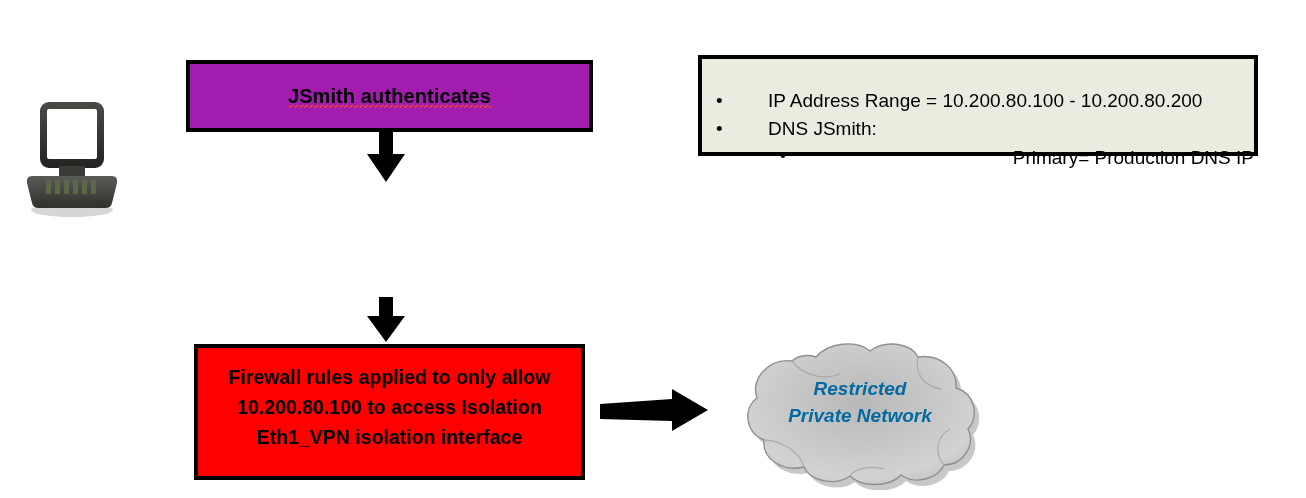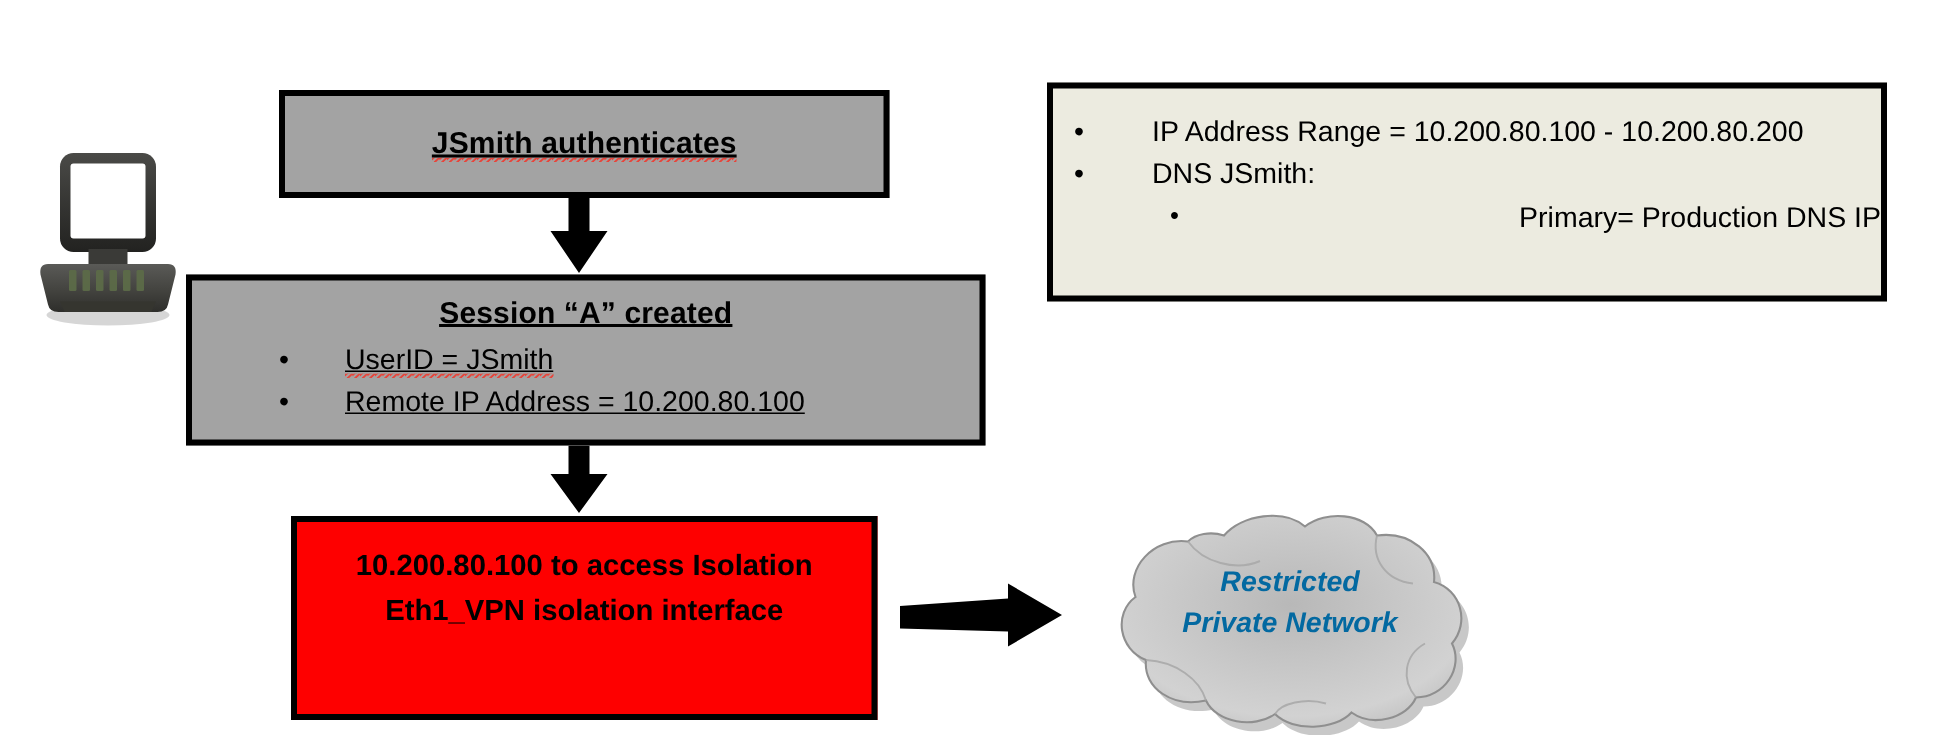--- a/index.html
+++ b/index.html
@@ -18,21 +18,21 @@
     overflow: hidden;
   }
 
   
   .box {
     position: absolute;
     box-sizing: border-box;
     border: 4px solid #000000;
     color: #000000;
   }
-  .box-blue { background: #a3a3a3; text-decoration: underline; }
+  .box-blue { background: #a21caf; }
   .box-beige { background: #ecebe0; }
   .box-red  { background: #fe0000; }
 
   .box-title {
     text-align: center;
     font-weight: bold;
     text-decoration: underline;
     font-size: 20px;
     letter-spacing: .1px;
   }
@@ -157,50 +157,42 @@
       <span class="squiggle">JSmith authenticates</span>
     </div>
   </div>
 
   <div class="arrow" style="left:358px; top:132px; width:56px; height:52px;">
     <svg width="56" height="52" viewBox="0 0 56 52" aria-hidden="true">
       <path d="M21 0 h14 v22 h12 L28 50 L9 22 h12 z" fill="#000000"></path>
     </svg>
   </div>
 
-  <div class="box box-blue" id="box-session" style="left:124px; top:183px; width:533px; height:114px; padding-top:11px;">
-    <div class="box-title">Session “A” created</div>
-    <ul class="bul b-list">
-      <li>
-        <span class="squiggle">UserID = JSmith</span>
-      </li>
-      <li>Remote IP Address = 10.200.80.100</li>
-    </ul>
-  </div>
 
   <div class="arrow" style="left:358px; top:297px; width:56px; height:47px;">
     <svg width="56" height="47" viewBox="0 0 56 47" aria-hidden="true">
       <path d="M21 0 h14 v19 h12 L28 45 L9 19 h12 z" fill="#000000"></path>
     </svg>
   </div>
 
   <div class="box box-red" id="box-firewall" style="left:194px; top:344px; width:391px; height:136px;">
     <div class="fw-text">
+      <div>Firewall rules applied to only allow</div>
       <div>10.200.80.100 to access Isolation</div>
       <div>Eth1_VPN isolation interface</div>
     </div>
   </div>
 
   <div class="arrow" style="left:598px; top:388px; width:112px; height:48px;">
     <svg width="112" height="48" viewBox="0 0 112 48" aria-hidden="true">
       <path d="M2 16 L74 11 V1 L110 22 L74 43 V33 L2 31 Z" fill="#000000"></path>
     </svg>
   </div>
 
-  <div class="box box-beige" id="box-info" style="left:698px; top:55px; width:560px; height:146px; padding-top:8px;">
+  <div class="box box-beige" id="box-info" style="left:698px; top:55px; width:560px; height:101px; padding-top:20px;">
     <ul class="bul lvl1">
       <li>IP Address Range = 10.200.80.100 - 10.200.80.200</li>
       <li>DNS JSmith:</li>
     </ul>
     <ul class="bul lvl2">
       <li>Primary= Production DNS IP</li>
     </ul>
   </div>
 
   <div class="cloud" style="left:737px; top:334px; width:250px; height:156px;">

